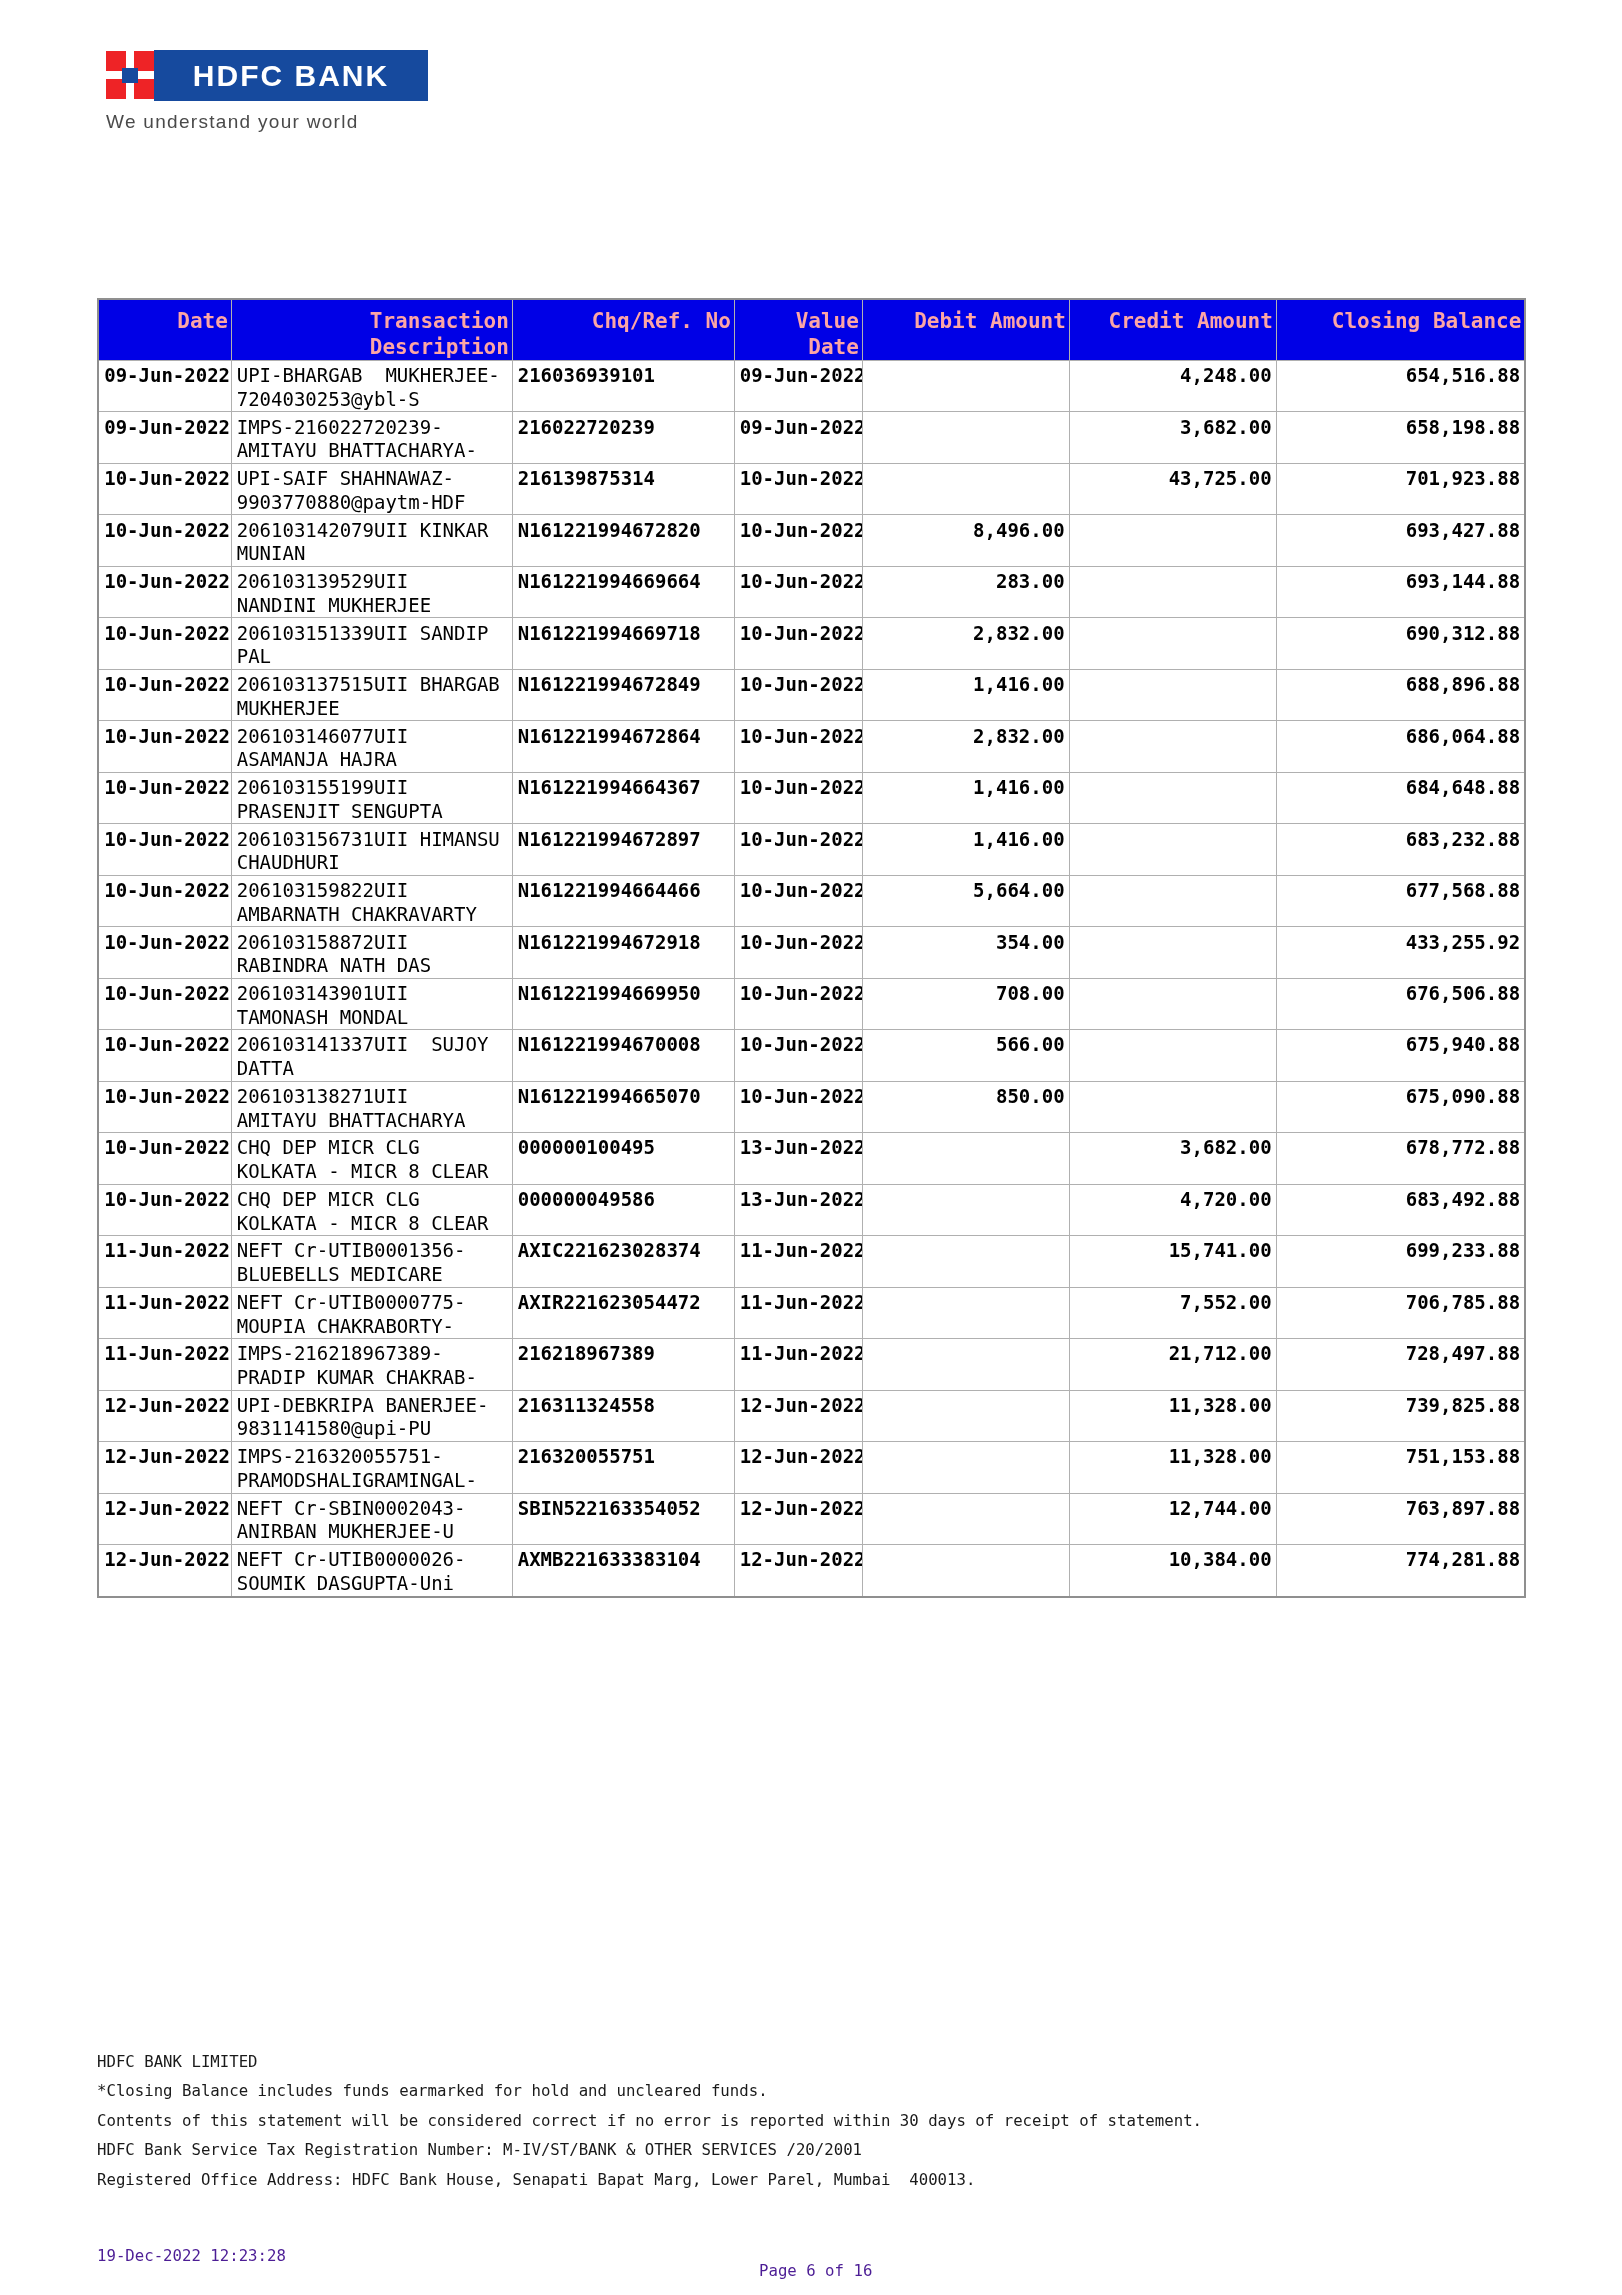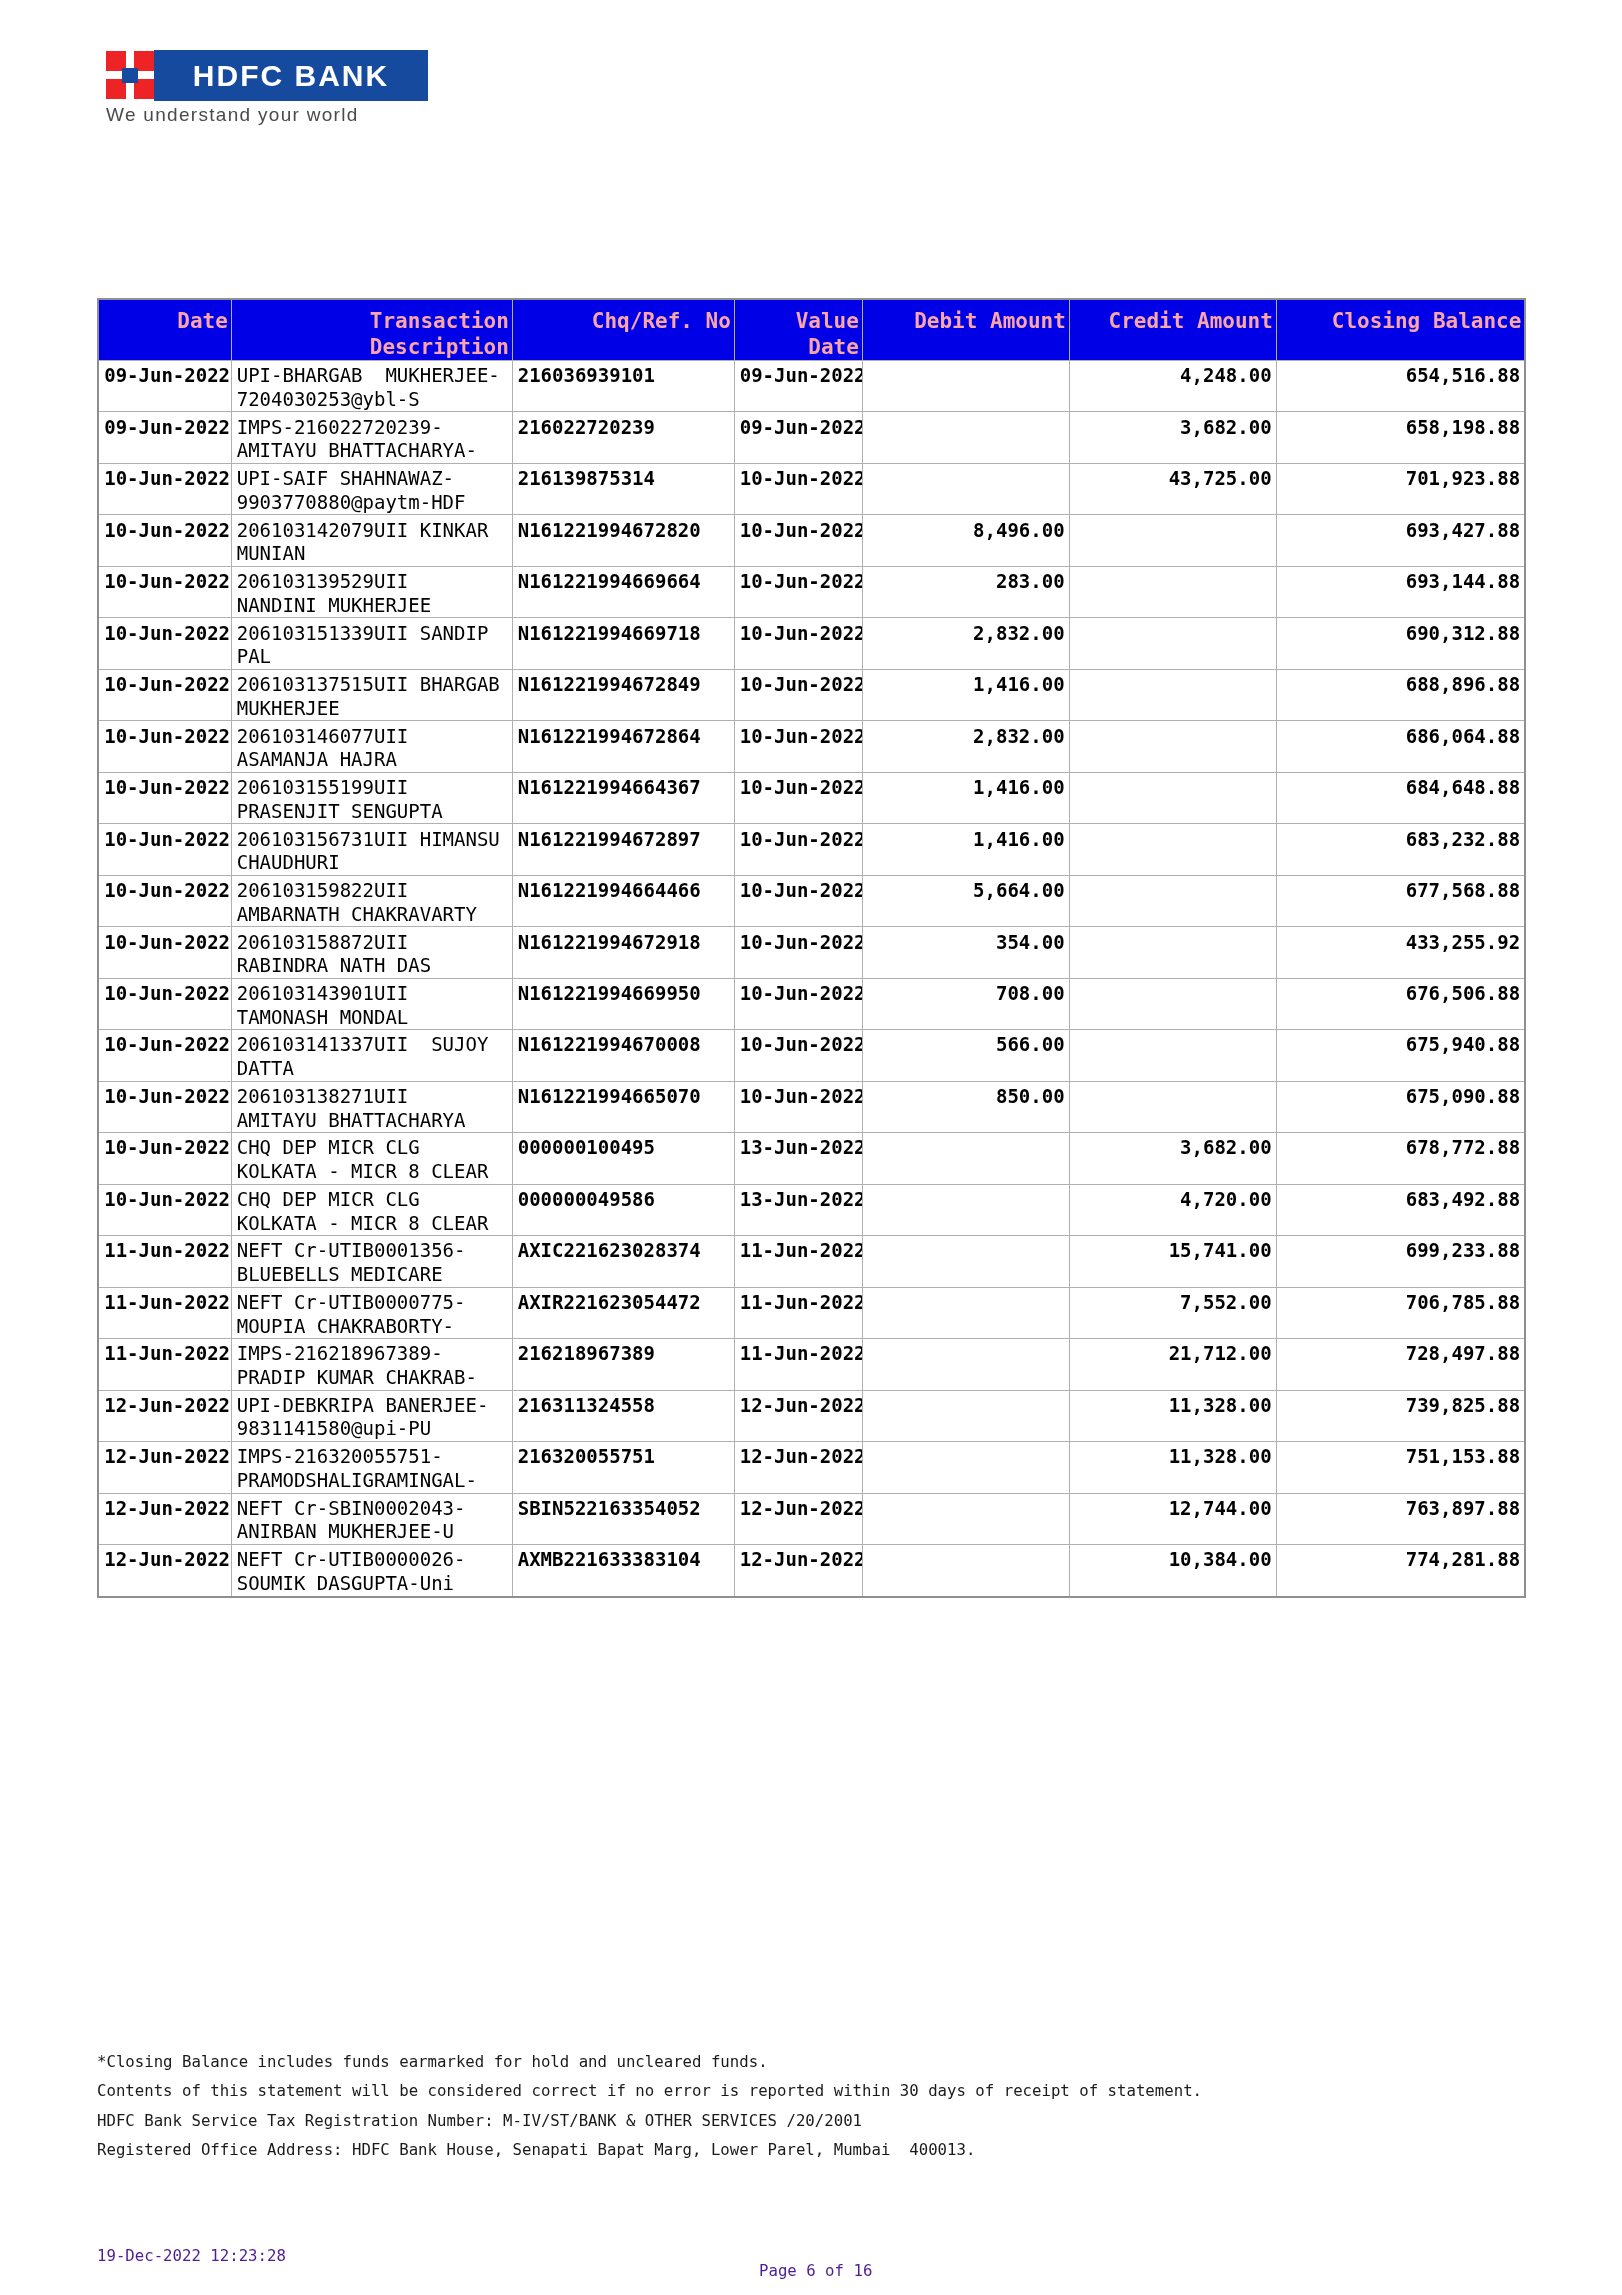--- a/index.html
+++ b/index.html
@@ -8,21 +8,21 @@
   
   .logo-wrap{position:absolute;left:106px;top:50px;}
   .logo-row{display:flex;align-items:stretch;height:51px;}
   .logo-mark{position:relative;width:48px;height:48px;background:#ee2326;flex:0 0 auto;margin-top:1.3px;}
   .logo-mark .hbar{position:absolute;left:0;top:20px;width:48px;height:7.9px;background:#ffffff;}
   .logo-mark .vbar{position:absolute;top:0;left:20px;width:7.9px;height:48px;background:#ffffff;}
   .logo-mark .core{position:absolute;left:16.4px;top:16.4px;width:15.7px;height:15.7px;background:#164a9e;}
   .logo-band{background:#164a9e;width:274px;display:flex;align-items:center;justify-content:center;
              color:#fff;font-family:"Liberation Sans","DejaVu Sans",sans-serif;font-weight:bold;
              font-size:30px;letter-spacing:2px;}
-  .logo-tagline{margin-top:3px;font-family:"Liberation Sans","DejaVu Sans",sans-serif;
+  .logo-tagline{margin-top:10px;font-family:"Liberation Sans","DejaVu Sans",sans-serif;
                 font-size:19px;color:#4a4a4a;letter-spacing:1.3px;}
 
   
   table.stmt{position:absolute;left:97px;top:298px;width:1428px;border-collapse:collapse;
              table-layout:fixed;border:2px solid #8f8f8f;}
   table.stmt th{background:#0000e6;color:#fca5a5;font-weight:bold;font-size:21px;line-height:26px;
                 vertical-align:top;padding:7.9px 2.6px 0 2.6px;height:59px;border:1.3px solid #b0b0b0;
                 text-align:right;box-sizing:border-box;}
   table.stmt td{border:1.3px solid #b0b0b0;vertical-align:top;font-size:19px;line-height:23.6px;
                 padding:3.3px 3.9px 0 5.2px;box-sizing:border-box;overflow:hidden;}
@@ -334,20 +334,21 @@
     <td class="c-ref">AXMB221633383104</td>
     <td class="c-vdate">12-Jun-2022</td>
     <td class="c-debit"></td>
     <td class="c-credit c-debit">10,384.00</td>
     <td class="c-bal">774,281.88</td>
   </tr>
 </tbody>
 </table>
 
 <div class="footer-notes">
+  <div>HDFC BANK LIMITED</div>
   <div>*Closing Balance includes funds earmarked for hold and uncleared funds.</div>
   <div>Contents of this statement will be considered correct if no error is reported within 30 days of receipt of statement.</div>
   <div>HDFC Bank Service Tax Registration Number: M-IV/ST/BANK &amp; OTHER SERVICES /20/2001</div>
   <div>Registered Office Address: HDFC Bank House, Senapati Bapat Marg, Lower Parel, Mumbai  400013.</div>
 </div>
 
 <div class="stamp-line">
   <span>19-Dec-2022 12:23:28</span>
   <span class="page-ind">Page 6 of 16</span>
 </div>

